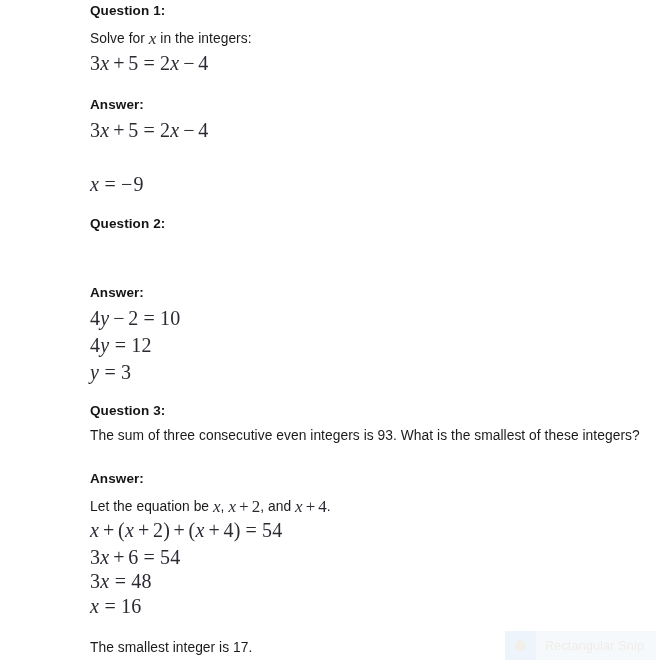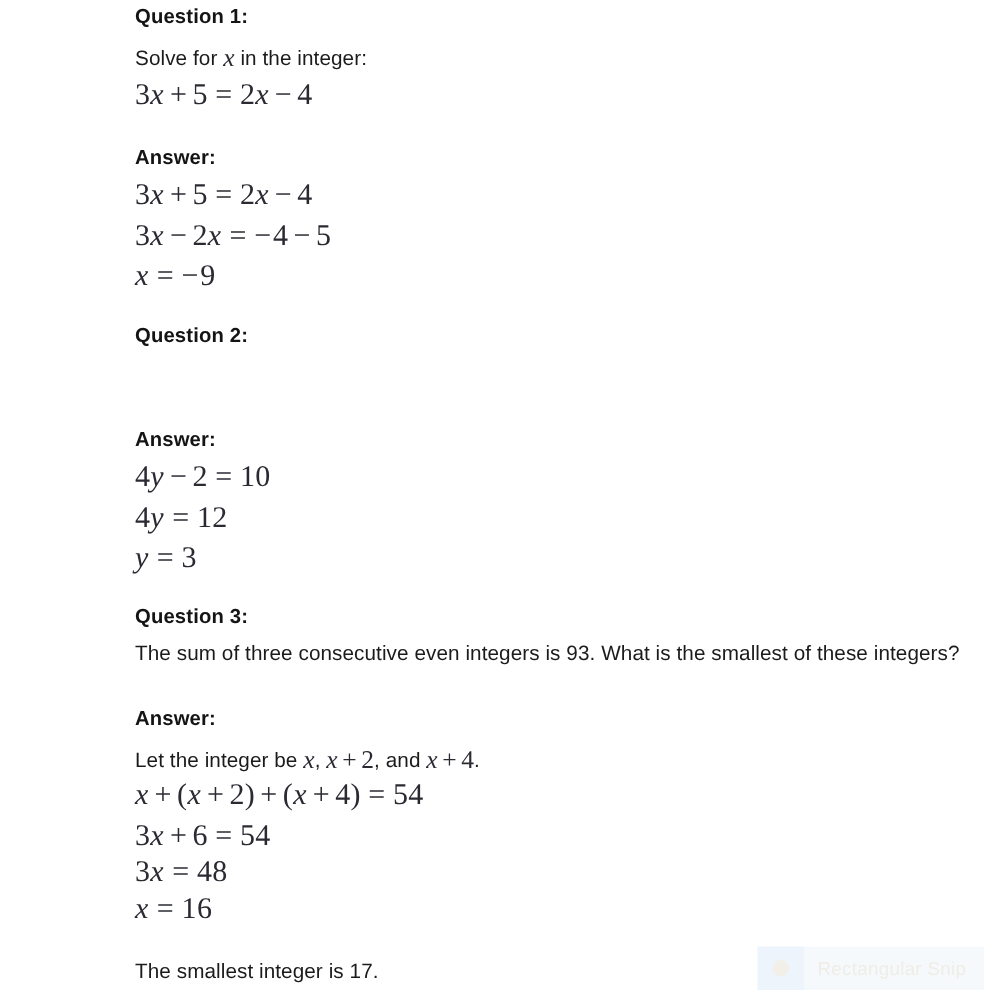--- a/index.html
+++ b/index.html
@@ -112,36 +112,32 @@
   }
 </style>
 </head>
 <body>
 
 <div id="doc">
 
   <div class="line q-head" style="top:3px;">Question 1:</div>
 
   <div class="line prose" style="top:28px;">
-    <span>Solve for</span><span>&nbsp;</span><span class="imath"><span class="v">x</span></span><span>&nbsp;</span><span>in the integer:</span>
+    <span>Solve for</span><span>&nbsp;</span><span class="imath"><span class="v">x</span></span><span>&nbsp;</span><span>in the integers:</span>
   </div>
 
   <div class="line math" style="top:52px;">
     <span>3<span class="v">x</span><span class="op">+</span>5<span class="rel">=</span>2<span class="v">x</span><span class="op">−</span>4</span>
     
   </div>
 
   <div class="line q-head" style="top:97px;">Answer:</div>
 
   <div class="line math" style="top:119px;">
     <span>3<span class="v">x</span><span class="op">+</span>5<span class="rel">=</span>2<span class="v">x</span><span class="op">−</span>4</span>
-    
-  </div>
-  <div class="line math" style="top:146px;">
-    <span>3<span class="v">x</span><span class="op">−</span>2<span class="v">x</span><span class="rel">=</span><span class="neg">−</span>4<span class="op">−</span>5</span>
     
   </div>
   <div class="line math" style="top:173px;">
     <span><span class="v">x</span><span class="rel">=</span><span class="neg">−</span>9</span>
     
   </div>
 
   <div class="line q-head" style="top:216px;">Question 2:</div>
 
 
@@ -160,21 +156,21 @@
     
   </div>
 
   <div class="line q-head" style="top:403px;">Question 3:</div>
 
   <div class="line prose" style="top:428px;">The sum of three consecutive even integers is 93. What is the smallest of these integers?</div>
 
   <div class="line q-head" style="top:471px;">Answer:</div>
 
   <div class="line prose" style="top:496px;">
-    <span>Let the integer be</span><span>&nbsp;</span><span class="imath"><span class="v">x</span></span><span>,</span><span>&nbsp;</span><span class="imath"><span class="v">x</span><span class="op">+</span>2</span><span>, and</span><span>&nbsp;</span><span class="imath"><span class="v">x</span><span class="op">+</span>4</span><span>.</span>
+    <span>Let the equation be</span><span>&nbsp;</span><span class="imath"><span class="v">x</span></span><span>,</span><span>&nbsp;</span><span class="imath"><span class="v">x</span><span class="op">+</span>2</span><span>, and</span><span>&nbsp;</span><span class="imath"><span class="v">x</span><span class="op">+</span>4</span><span>.</span>
     
     
   </div>
 
   <div class="line math" style="top:519px;">
     <span><span class="v">x</span><span class="op">+</span>(<span class="v">x</span><span class="op">+</span>2)<span class="op">+</span>(<span class="v">x</span><span class="op">+</span>4)<span class="rel">=</span>54</span>
     
   </div>
   <div class="line math" style="top:546px;">
     <span>3<span class="v">x</span><span class="op">+</span>6<span class="rel">=</span>54</span>

